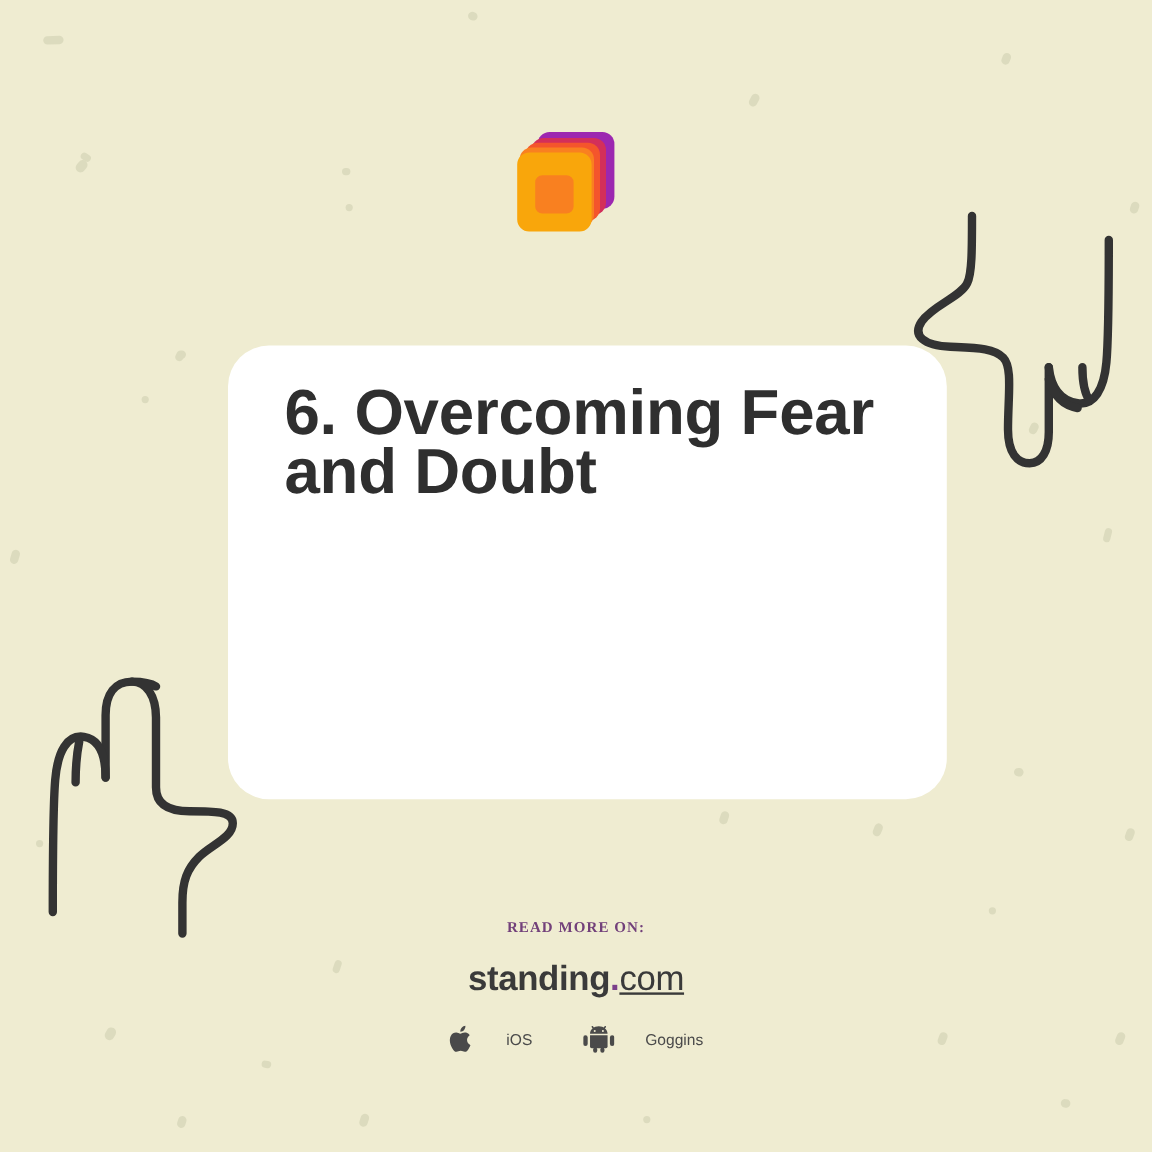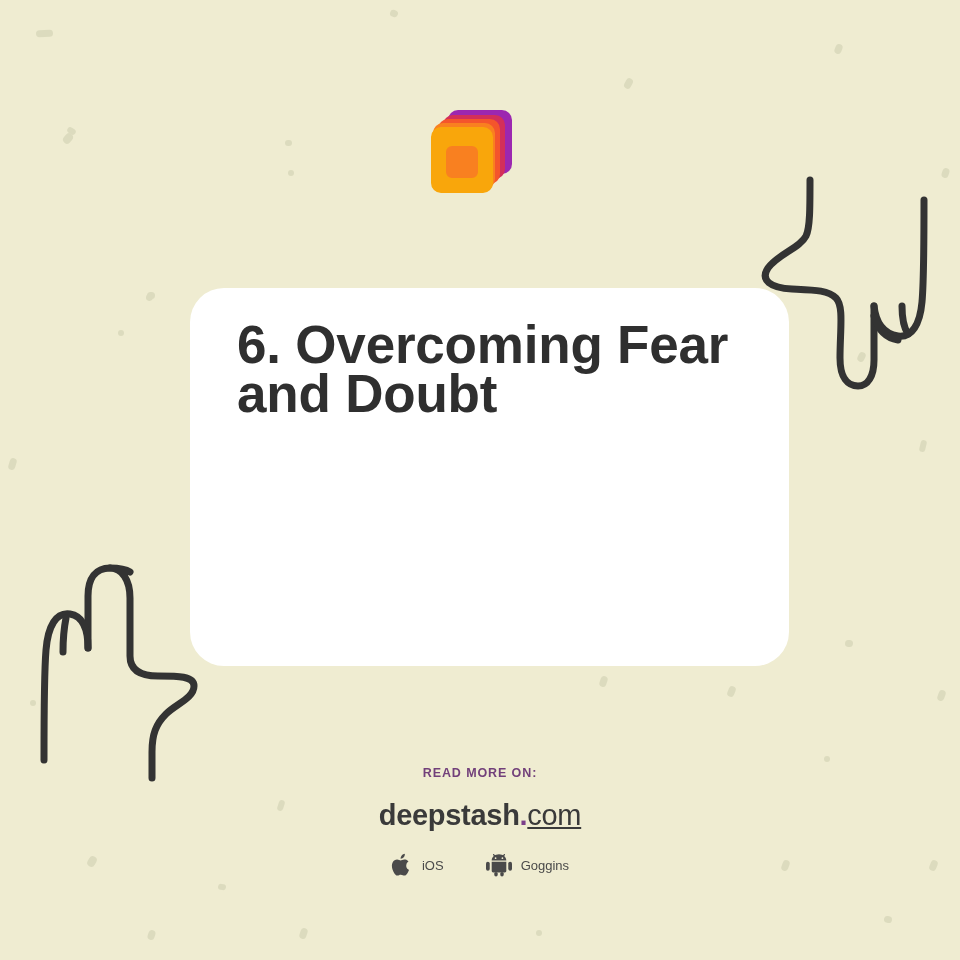--- a/index.html
+++ b/index.html
@@ -94,20 +94,21 @@
     top: 766px;
     width: 960px;
     text-align: center;
   }
   .read-more {
     font-size: 12.5px;
     font-weight: bold;
     letter-spacing: 0.9px;
     color: #72407a;
     margin: 0;
+    font-family: Liberation Serif, serif;
   }
   .wordmark {
     margin: 21px 0 0 0;
     font-size: 29px;
     color: #3a3a3a;
     letter-spacing: -0.3px;
     line-height: 1;
   }
   .wordmark .brand { font-weight: bold; }
   .wordmark .dot   { color: #7b3f8a; font-weight: bold; }
@@ -116,21 +117,21 @@
   .stores {
     margin-top: 22px;
     display: flex;
     justify-content: center;
     align-items: center;
     gap: 42px;
   }
   .store {
     display: flex;
     align-items: center;
-    gap: 9px;
+    gap: 26px;
   }
   .store-label {
     font-size: 13px;
     color: #4a4a4a;
   }
   .store svg { display: block; fill: #4a4a4a; }
 </style>
 </head>
 <body>
 
@@ -217,21 +218,21 @@
   <div class="card">
     <div class="card-inner">
       <h1 class="card-title">6. Overcoming Fear and Doubt</h1>
     </div>
   </div>
 
   <div class="footer">
     <p class="read-more">READ MORE ON:</p>
 
     <div class="wordmark">
-      <span class="brand">deepstash</span><span class="dot">.</span><span class="tld">com</span>
+      <span class="brand">standing</span><span class="dot">.</span><span class="tld">com</span>
     </div>
 
     <div class="stores">
       <div class="store">
         <span>
           <svg viewBox="0 0 24 28" width="22" height="26" aria-hidden="true">
             <path d="M16.6 14.8c0-3 2.4-4.4 2.5-4.5-1.4-2-3.5-2.3-4.2-2.3-1.8-.2-3.5 1-4.4 1-.9 0-2.3-1-3.8-1-2 0-3.8 1.1-4.8 2.9-2 3.5-.5 8.8 1.5 11.7 1 1.4 2.1 3 3.6 2.9 1.5-.1 2-.9 3.8-.9s2.3.9 3.8.9c1.6 0 2.6-1.4 3.5-2.9 1.1-1.6 1.6-3.2 1.6-3.3-.1 0-3.1-1.2-3.1-4.5z"></path>
             <path d="M13.9 5.6c.8-1 1.3-2.4 1.2-3.8-1.2.1-2.6.8-3.4 1.8-.7.9-1.4 2.3-1.2 3.6 1.3.1 2.6-.7 3.4-1.6z"></path>
           </svg>
         </span>

